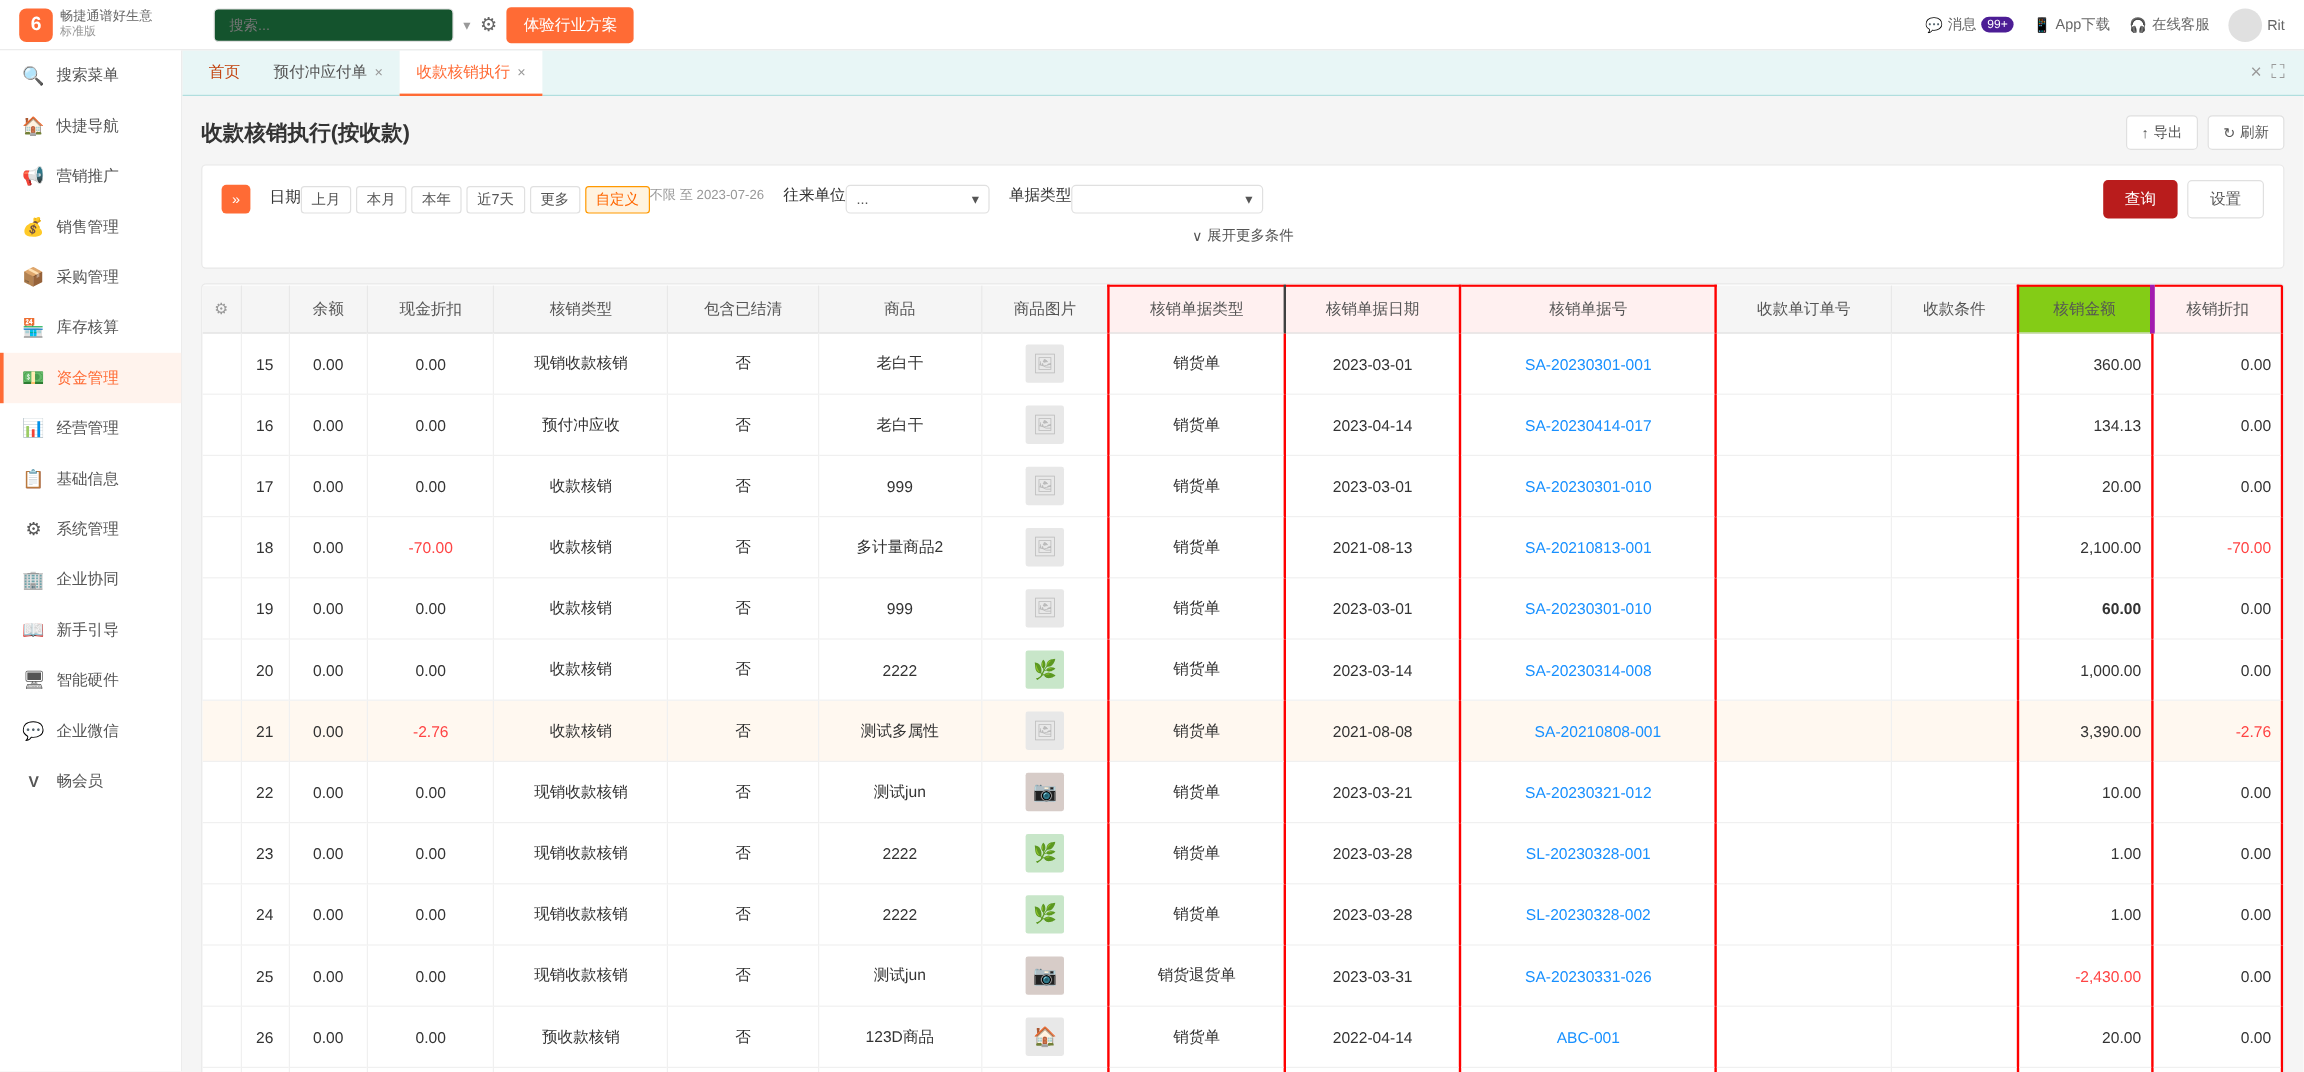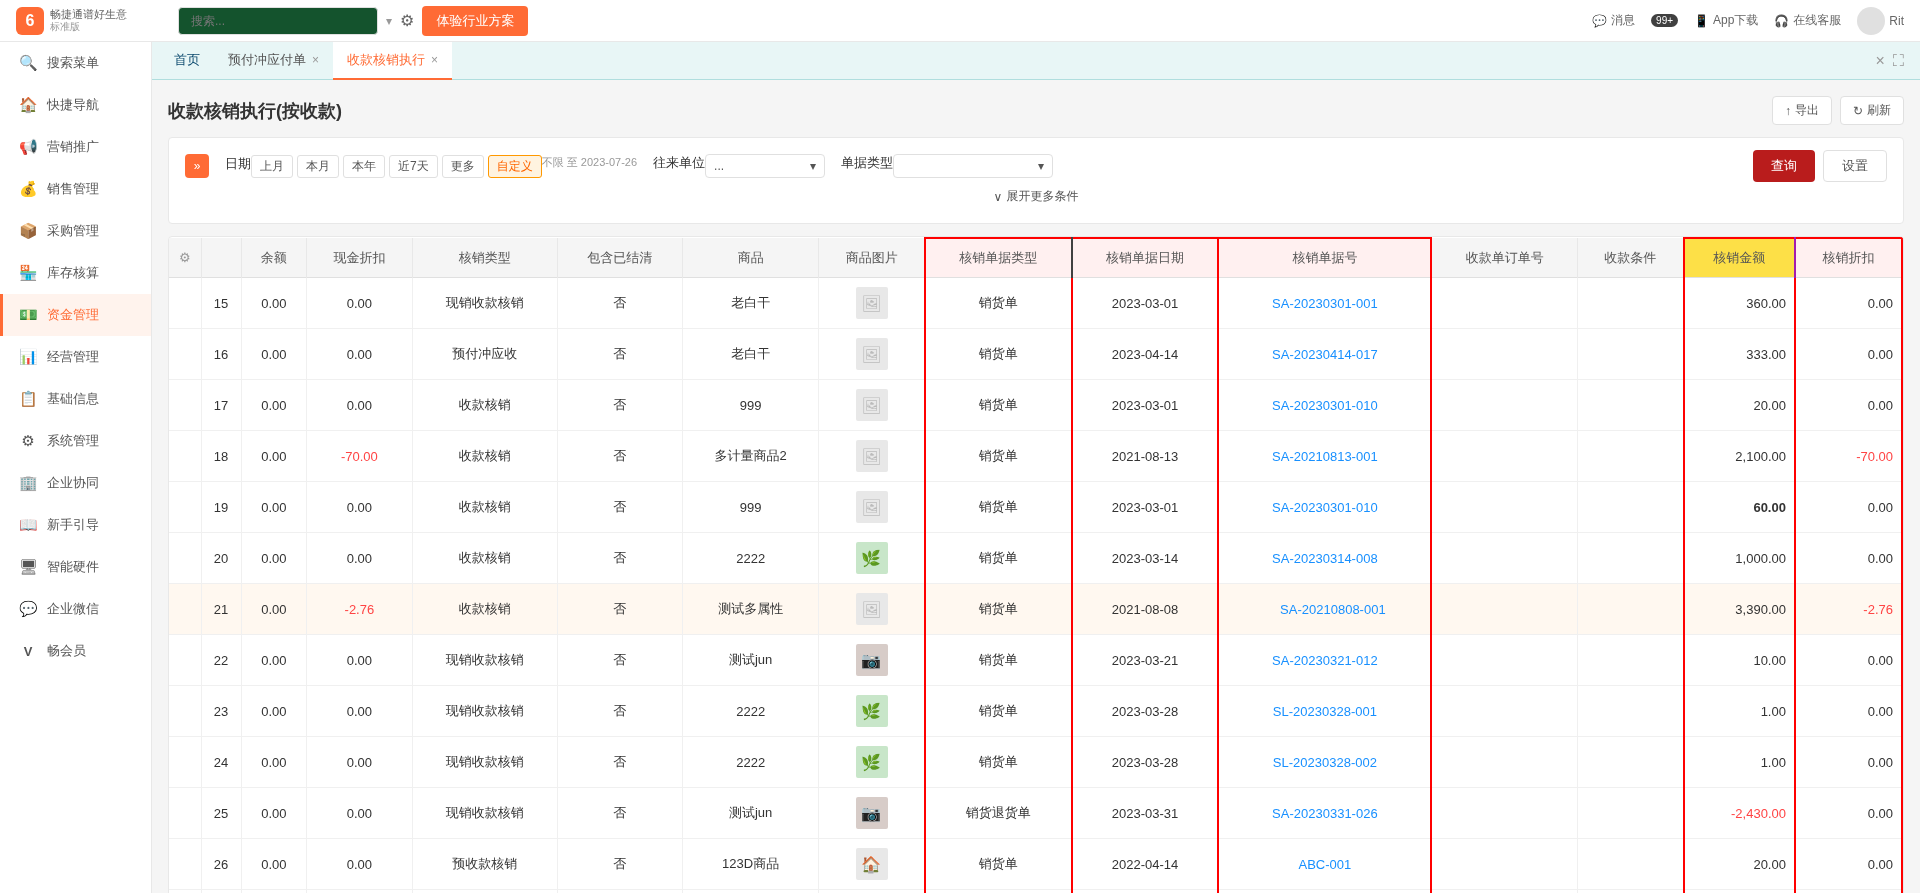--- a/index.html
+++ b/index.html
@@ -60,26 +60,25 @@
       display: flex;
       align-items: center;
       gap: 16px;
       margin-left: auto;
     }
     .top-right-item {
       display: flex; align-items: center; gap: 4px;
       color: #666; font-size: 12px; cursor: pointer;
     }
     .badge {
-      background: #404040;
+      background: #4c1d95;
       color: #fff;
       border-radius: 10px;
       padding: 1px 5px;
       font-size: 10px;
-      margin-left: 12px;
     }
     .user-avatar {
       width: 28px; height: 28px;
       background: #e0e0e0;
       border-radius: 50%;
     }
 
     
     .main-layout { display: flex; height: calc(893px - 42px); }
 
@@ -436,21 +435,21 @@
     </div>
     <div class="sidebar-item">
       <span class="sidebar-icon" style="font-weight:bold;font-size:13px">V</span>
       <span>畅会员</span>
     </div>
   </div>
 
   <div class="content-area">
 
     <div class="tabs-bar" style="background:#e8f6f6; border-bottom:1px solid #b0dede;">
-      <div class="tab" style="color:#0c4a6e;">
+      <div class="tab" style="color:#c2410c;">
         <span>首页</span>
       </div>
       <div class="tab">
         <span>预付冲应付单</span>
         <span class="tab-close">×</span>
       </div>
       <div class="tab active" style="background:#fff; border-bottom:2px solid #ff6b35;">
         <span>收款核销执行</span>
         <span class="tab-close">×</span>
       </div>
@@ -530,21 +529,21 @@
               <th>现金折扣</th>
               <th>核销类型</th>
               <th>包含已结清</th>
               <th>商品</th>
               <th>商品图片</th>
               <th style="border-left:2px solid #ff0000; border-right:2px solid #404040; border-top:2px solid #ff0000; background:#fff0f0;">核销单据类型</th>
               <th style="border-left:2px solid #ff0000; border-right:2px solid #ff0000; border-top:2px solid #ff0000; background:#fff0f0;">核销单据日期</th>
               <th style="border-left:2px solid #ff0000; border-right:2px solid #ff0000; border-top:2px solid #ff0000; background:#fff0f0;">核销单据号</th>
               <th>收款单订单号</th>
               <th>收款条件</th>
-              <th style="border-left:2px solid #ff0000; border-right:2px solid #a21caf; border-top:2px solid #ff0000; background:#fde047;">核销金额</th>
+              <th style="border-left:2px solid #ff0000; border-right:4px solid #a21caf; border-top:2px solid #ff0000; background:#84cc16;">核销金额</th>
               <th style="border-left:2px solid #ff0000; border-right:2px solid #ff0000; border-top:2px solid #ff0000; background:#fff0f0;">核销折扣</th>
             </tr>
           </thead>
           <tbody id="table-body">
           <tr>
       <td></td>
       <td>15</td>
       <td>0.00</td>
       <td class="">0.00</td>
       <td>现销收款核销</td>
@@ -566,21 +565,21 @@
       <td class="">0.00</td>
       <td>预付冲应收</td>
       <td>否</td>
       <td>老白干</td>
       <td><div class="img-placeholder">🖼</div></td>
       <td style="border-left:2px solid #ff0000; border-right:2px solid #ff0000;">销货单</td>
       <td style="border-left:2px solid #ff0000; border-right:2px solid #ff0000;">2023-04-14</td>
       <td style="border-left:2px solid #ff0000; border-right:2px solid #ff0000;"><span class="link-text">SA-20230414-017</span></td>
       <td></td>
       <td></td>
-      <td class="" style="text-align:right; border-left:2px solid #ff0000; border-right:2px solid #ff0000;">333.00</td>
+      <td class="" style="text-align:right; border-left:2px solid #ff0000; border-right:2px solid #ff0000;">134.13</td>
       <td class="" style="text-align:right; border-left:2px solid #ff0000; border-right:2px solid #ff0000;">0.00</td>
     </tr>
               <tr>
       <td></td>
       <td>17</td>
       <td>0.00</td>
       <td class="">0.00</td>
       <td>收款核销</td>
       <td>否</td>
       <td>999</td>

